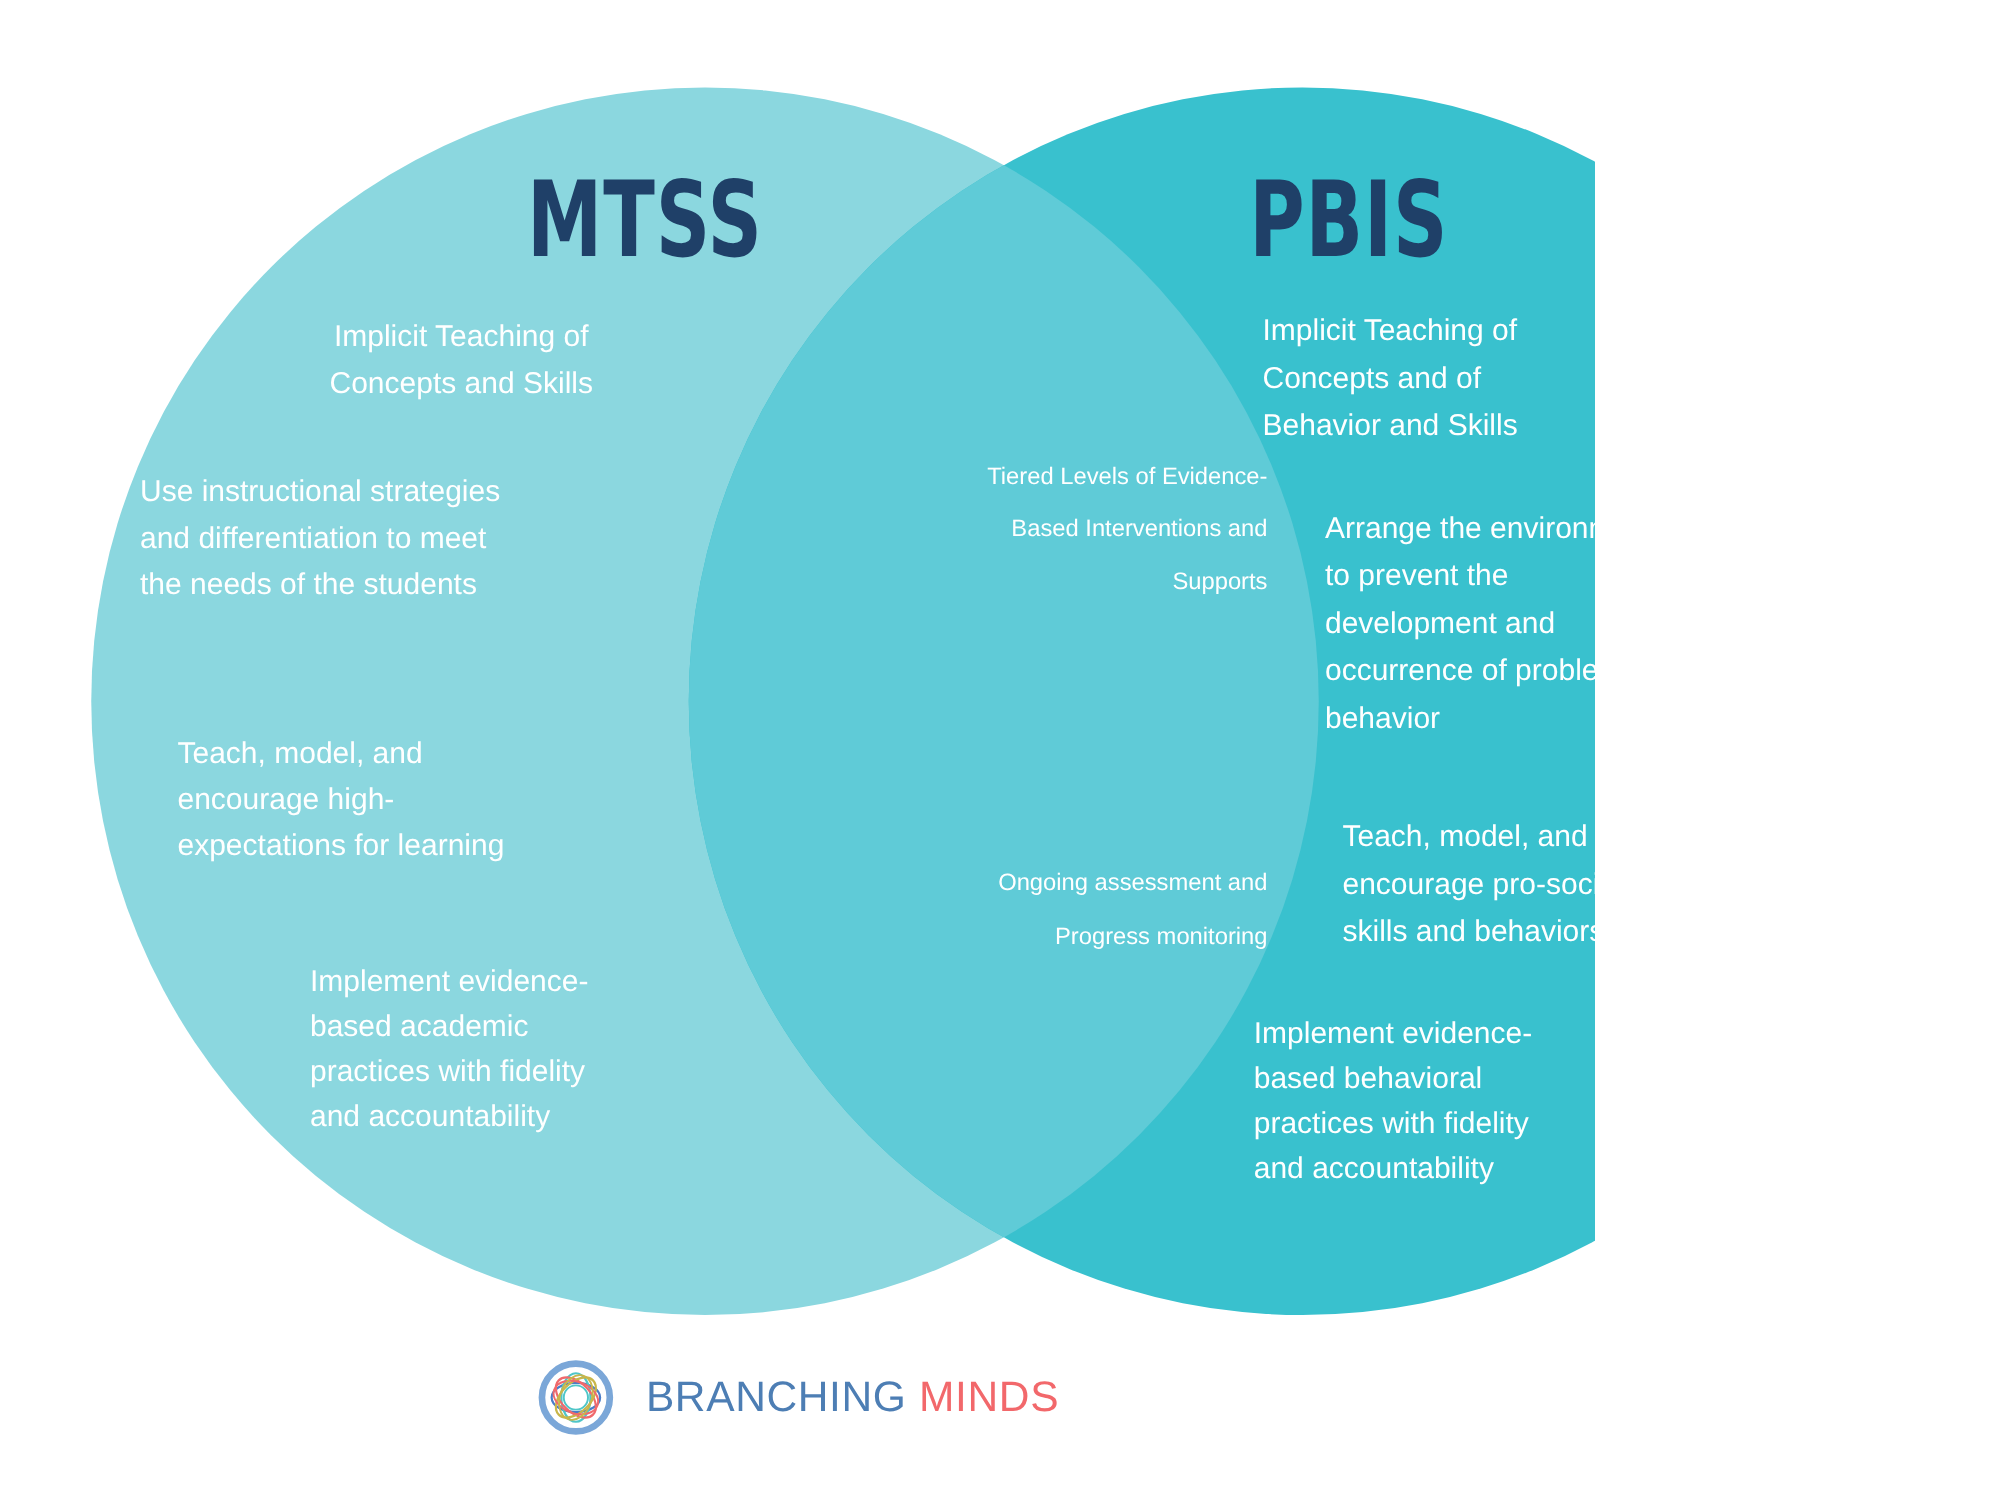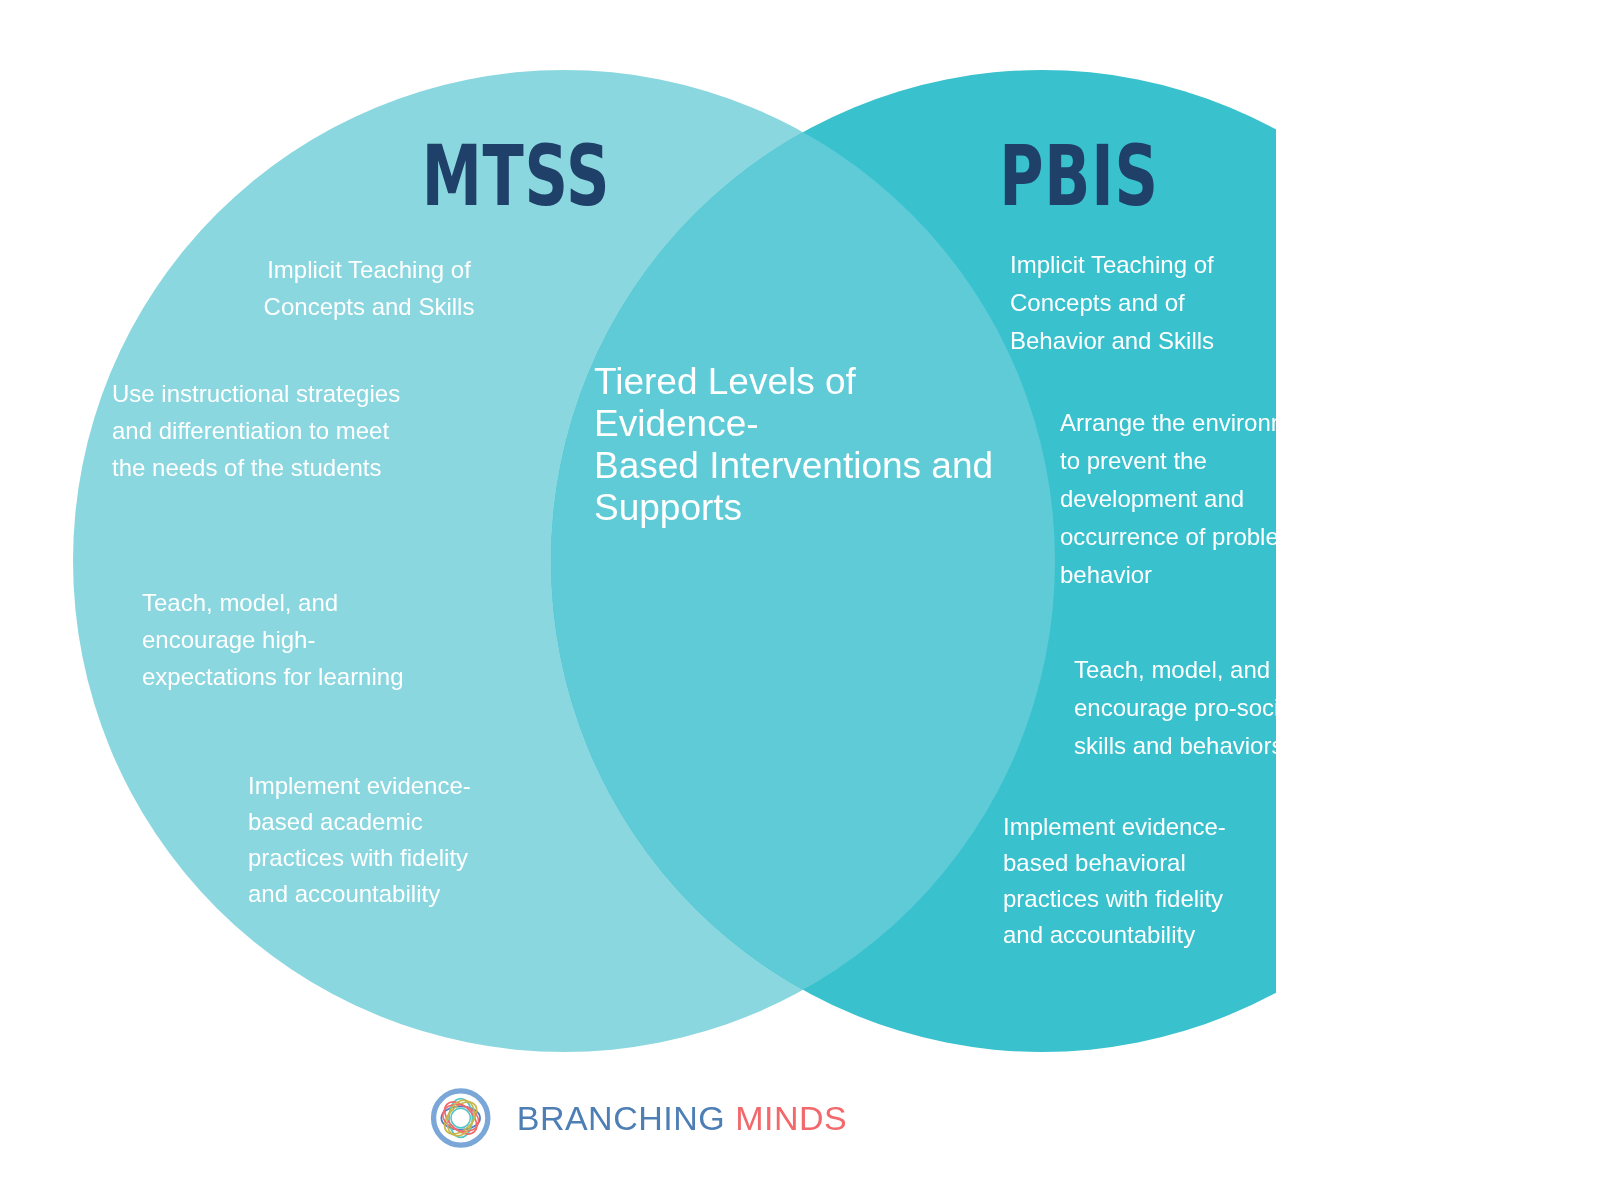--- a/index.html
+++ b/index.html
@@ -13,21 +13,21 @@
   }
   .venn-svg { position: absolute; left: 0; top: 0; }
 
   .txt {
     position: absolute;
     color: #ffffff;
     white-space: pre-line;
     font-weight: 300;
   }
   .side-txt { font-size: 24px; line-height: 37px; }
-  .mid-txt  { font-size: 37px; line-height: 42px; text-align: left; }
+  .mid-txt  { font-size: 19px; line-height: 42px; text-align: right; }
 
   .circle-title {
     position: absolute;
     color: #1f4068;
     font-family: "DejaVu Sans", "Liberation Sans", sans-serif;
     font-weight: 800;
     font-size: 84px;
     line-height: 84px;
     text-align: center;
     letter-spacing: 1px;
@@ -81,20 +81,22 @@
 encourage high-
 expectations for learning</div>
   <div class="txt side-txt" style="left:248px; top:768px; width:380px; line-height:36px;">Implement evidence-
 based academic
 practices with fidelity
 and accountability</div>
 
   <div class="txt mid-txt" style="left:594px; top:361px; width:420px;">Tiered Levels of Evidence-
 Based Interventions and
 Supports</div>
+  <div class="txt mid-txt" style="left:594px; top:685px; width:420px; line-height:43px;">Ongoing assessment and
+Progress monitoring</div>
 
   <div class="txt side-txt" style="left:1010px; top:246px; width:340px; line-height:38px;">Implicit Teaching of
 Concepts and of
 Behavior and Skills</div>
   <div class="txt side-txt" style="left:1060px; top:404px; width:400px; line-height:38px;">Arrange the environment
 to prevent the
 development and
 occurrence of problem
 behavior</div>
   <div class="txt side-txt" style="left:1074px; top:651px; width:360px; line-height:38px;">Teach, model, and

